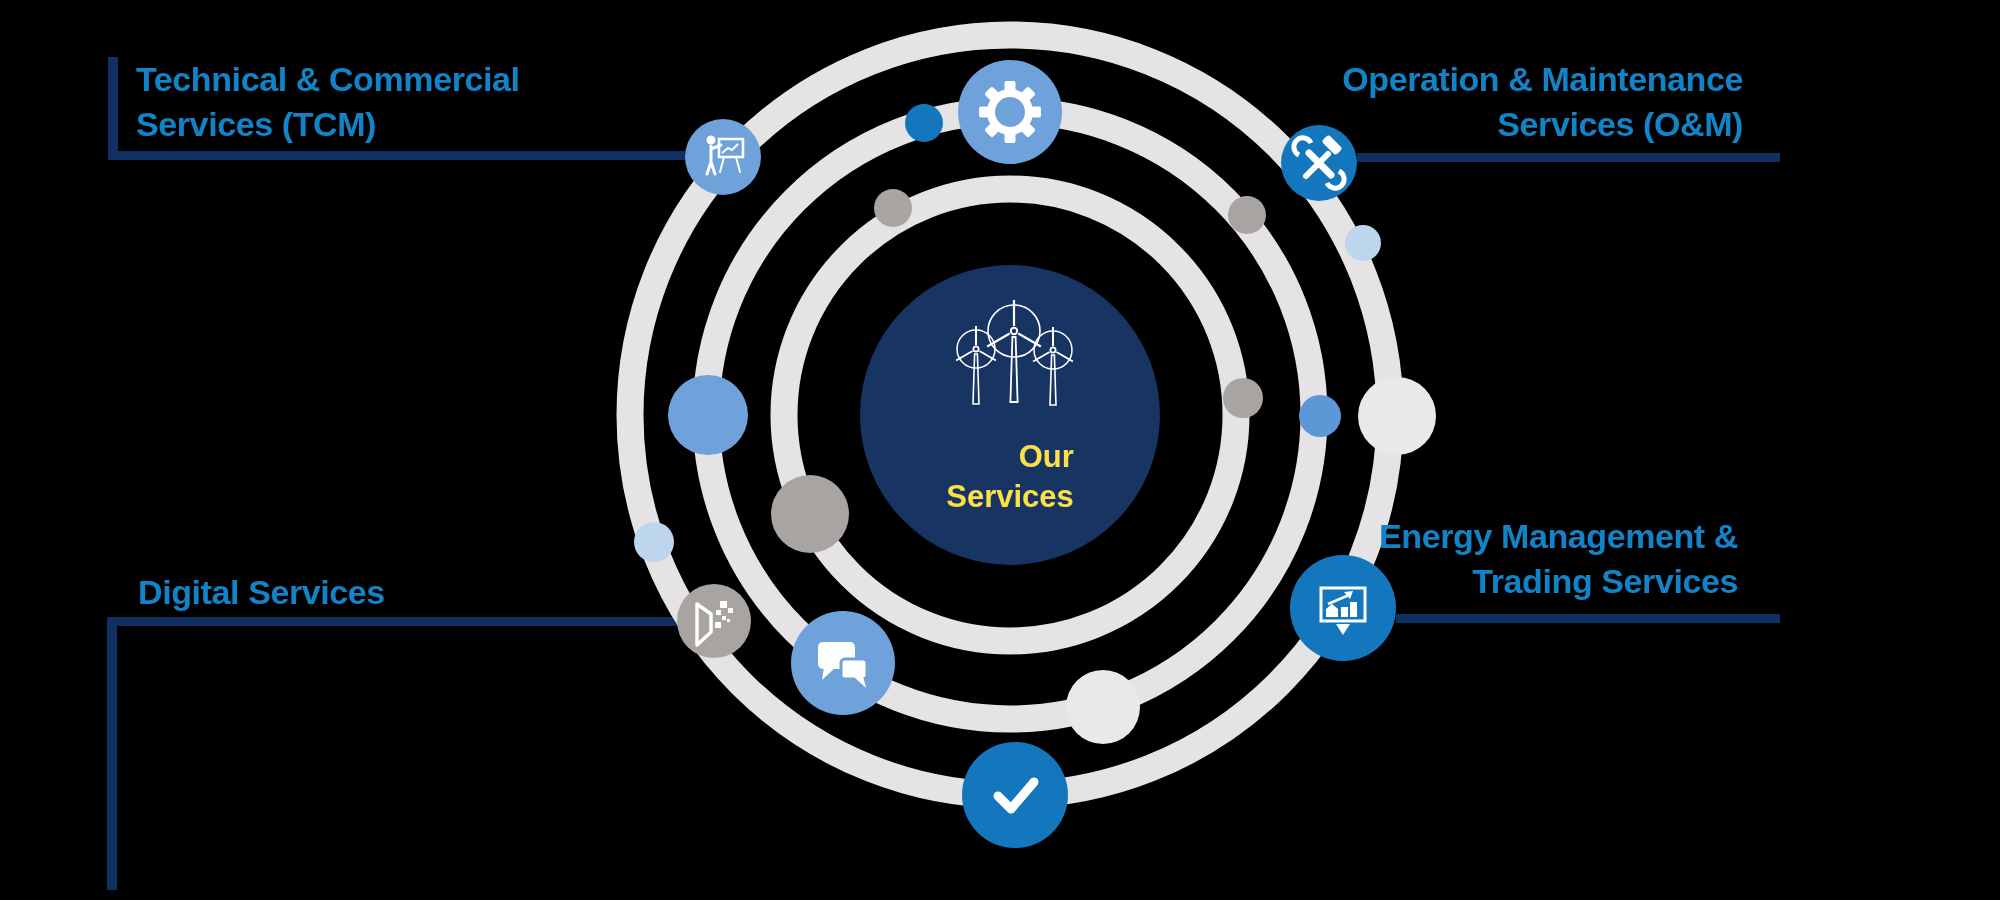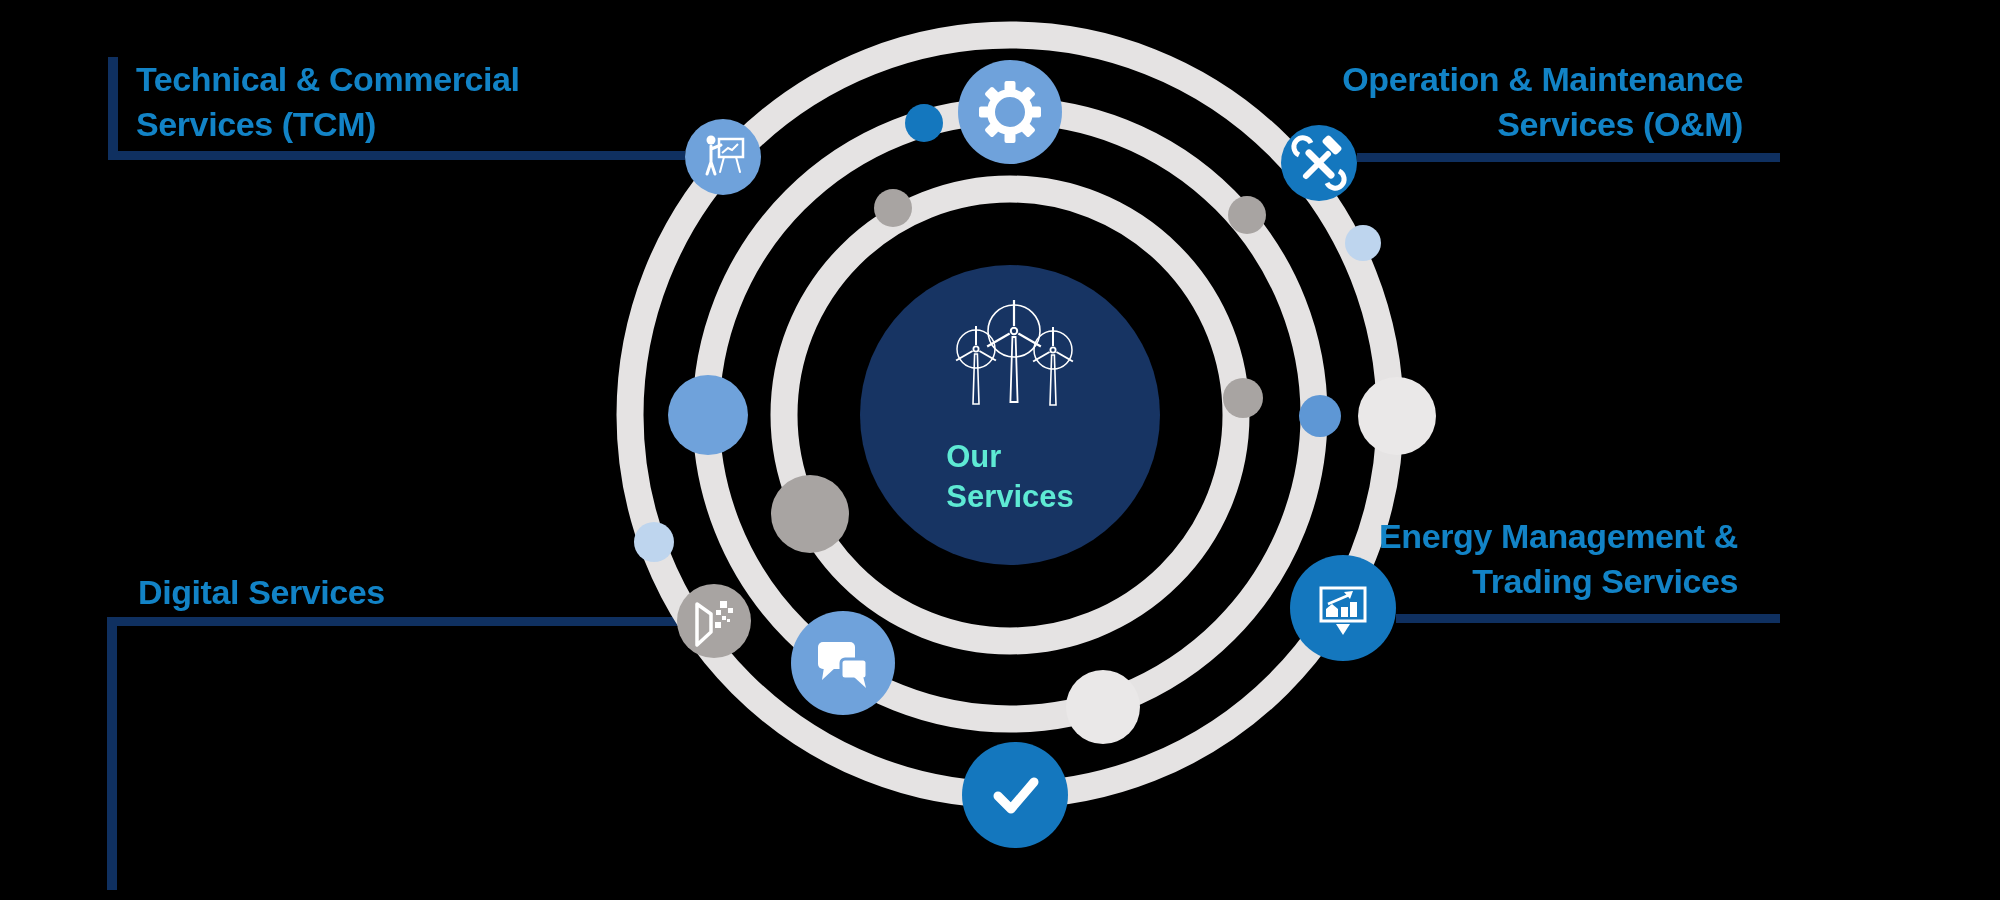--- a/index.html
+++ b/index.html
@@ -37,25 +37,25 @@
     letter-spacing: -0.4px;
     white-space: pre-line;
   }
   .svc-label.right { text-align: right; }
   .center-title {
     position: absolute;
     left: 1010px;
     top: 477px;
     transform: translate(-50%, -50%);
     z-index: 4;
-    color: #5eead4;
+    color: #fde047;
     font-size: 31px;
     font-weight: 700;
     line-height: 40px;
-    text-align: left;
+    text-align: right;
     white-space: pre-line;
   }
   
   .label-tcm     { left: 136px;  top: 57px; }
   .label-oam     { right: 37px;  top: 57px; }
   .label-digital { left: 138px;  top: 570px; }
   .label-energy  { right: 42px;  top: 514px; }
   
   .tcm-v  { left: 108px;  top: 57px;  width: 10px;  height: 103px; }
   .tcm-h  { left: 108px;  top: 151px; width: 577px; height: 9px; }

